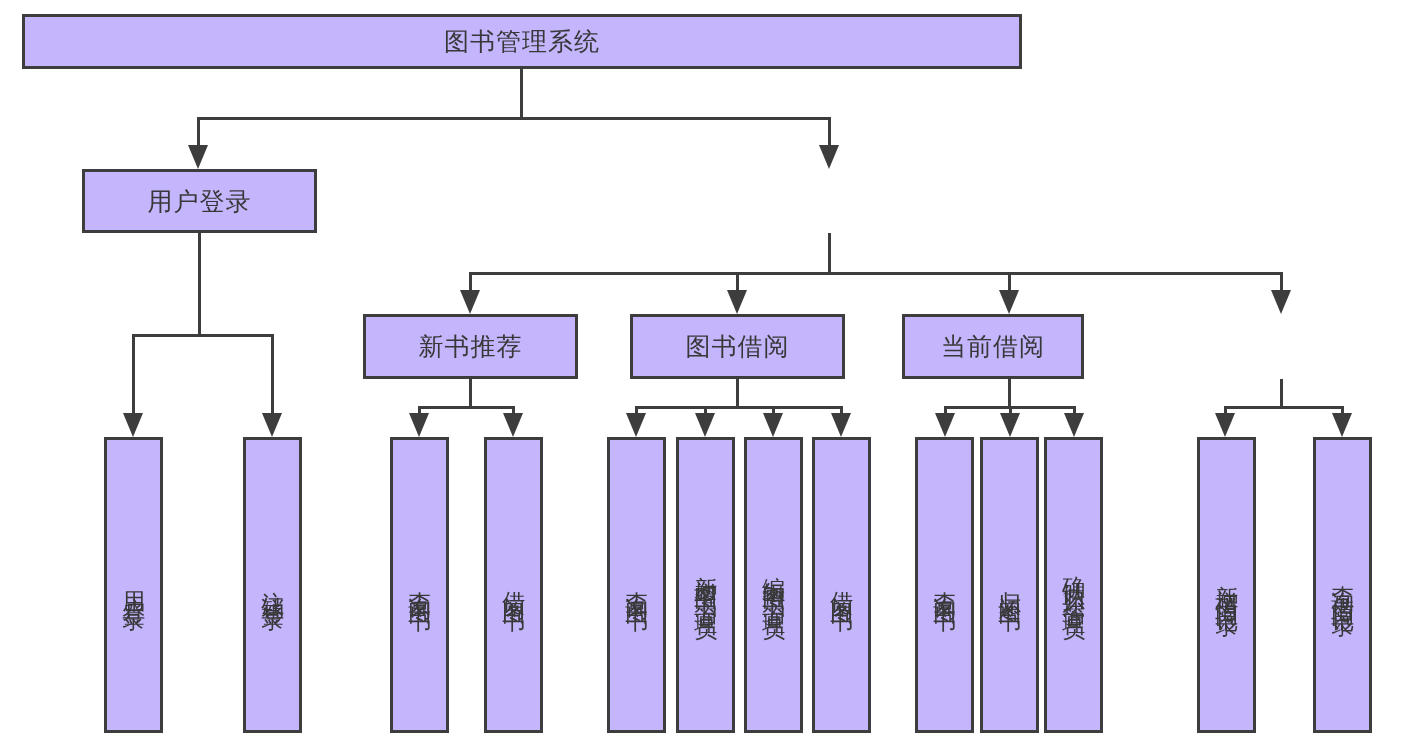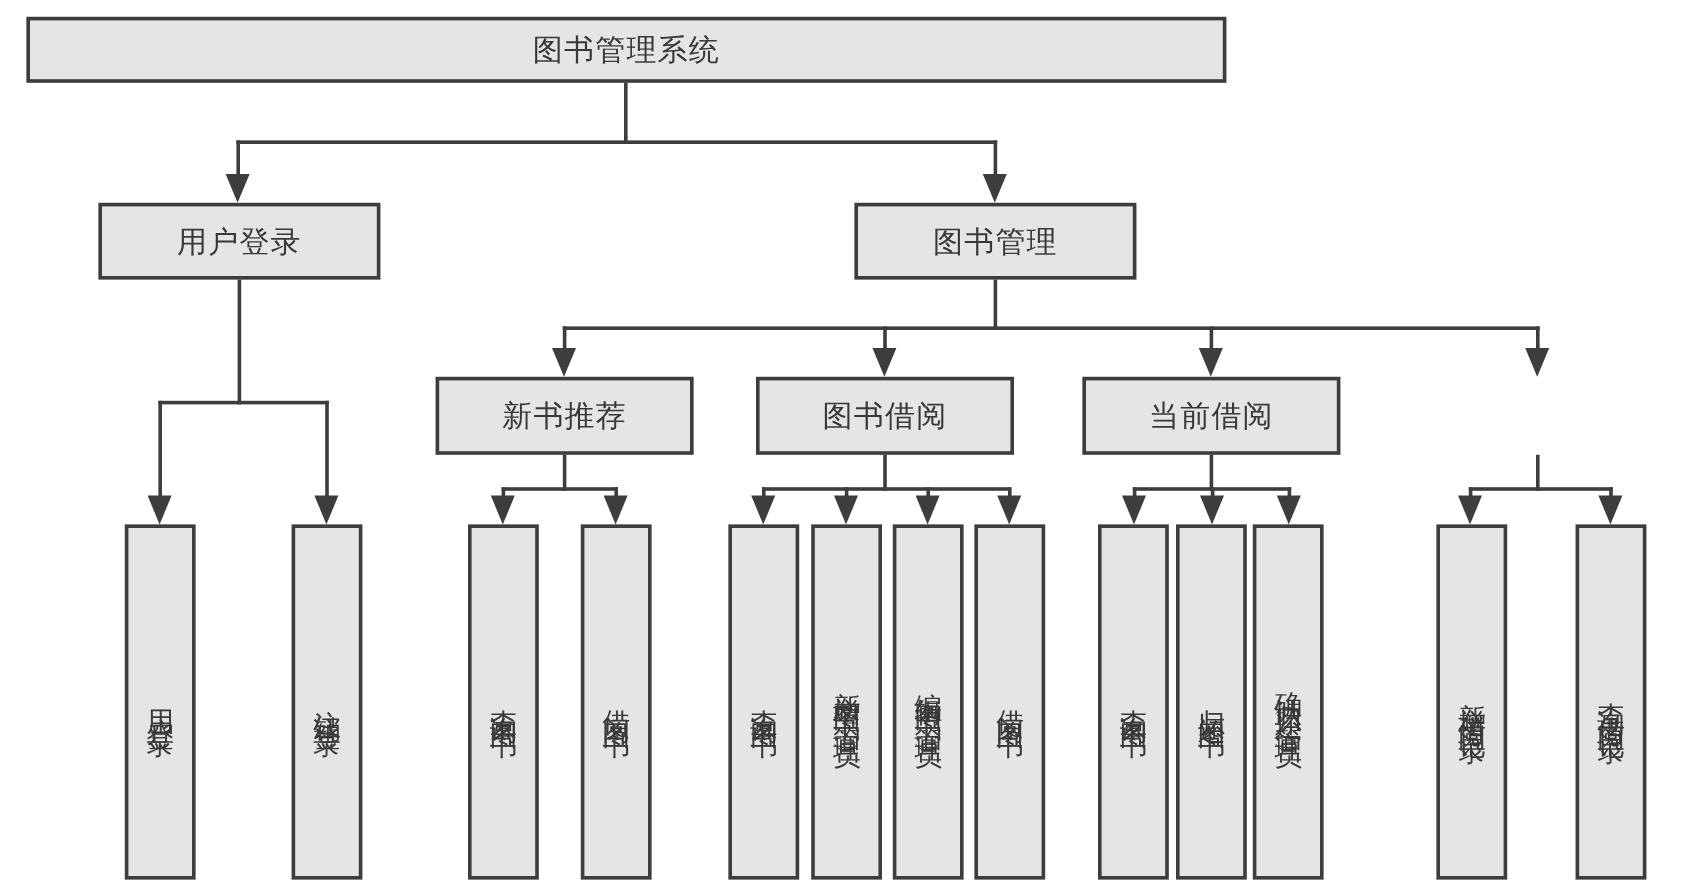--- a/index.html
+++ b/index.html
@@ -9,21 +9,21 @@
     height: 747px;
     background: #ffffff;
     font-family: "Liberation Sans", sans-serif;
     color: #383838;
     overflow: hidden;
   }
   .node {
     position: absolute;
     box-sizing: border-box;
     border: 3px solid #3d3d3d;
-    background: #e5e5e5;
+    background: #c4b5fd;
     display: flex;
     align-items: center;
     justify-content: center;
   }
   .hnode { font-size: 25px; letter-spacing: 1px; }
   .leaf span {
     writing-mode: vertical-rl;
     text-orientation: mixed;
     font-size: 23px;
     letter-spacing: 6px;
@@ -64,23 +64,20 @@
   <div class="hline" style="left:197px; top:117px; width:634px;"></div>
 
   <div class="vline" style="left:197px; top:117px; height:30px;"></div>
   <div class="ahead" style="left:188px; top:145px;"></div>
   <div class="vline" style="left:828px; top:117px; height:30px;"></div>
   <div class="ahead" style="left:819px; top:145px;"></div>
 
   <div class="node hnode" style="left:82px; top:169px; width:235px; height:64px;">
     <span>用户登录</span>
   </div>
-  <div class="node hnode" style="left:712px; top:169px; width:235px; height:64px;">
-    <span>图书管理</span>
-  </div>
 
   <div class="vline" style="left:198px; top:233px; height:104px;"></div>
   <div class="hline" style="left:132px; top:334px; width:142px;"></div>
   <div class="vline" style="left:132px; top:334px; height:81px;"></div>
   <div class="ahead" style="left:123px; top:413px;"></div>
   <div class="vline" style="left:271px; top:334px; height:81px;"></div>
   <div class="ahead" style="left:262px; top:413px;"></div>
 
   <div class="vline" style="left:828px; top:233px; height:42px;"></div>
   <div class="hline" style="left:469px; top:272px; width:814px;"></div>
@@ -92,21 +89,21 @@
   <div class="ahead" style="left:999px; top:290px;"></div>
   <div class="vline" style="left:1280px; top:272px; height:20px;"></div>
   <div class="ahead" style="left:1271px; top:290px;"></div>
 
   <div class="node hnode" style="left:630px; top:314px; width:215px; height:65px;">
     <span>图书借阅</span>
   </div>
   <div class="node hnode" style="left:363px; top:314px; width:215px; height:65px;">
     <span>新书推荐</span>
   </div>
-  <div class="node hnode" style="left:902px; top:314px; width:215px; height:65px;">
+  <div class="node hnode" style="left:902px; top:314px; width:182px; height:65px;">
     <span>当前借阅</span>
   </div>
 
   <div class="vline" style="left:469px; top:379px; height:30px;"></div>
   <div class="hline" style="left:418px; top:406px; width:97px;"></div>
   <div class="vline" style="left:418px; top:406px; height:10px;"></div>
   <div class="ahead" style="left:409px; top:413px;"></div>
   <div class="vline" style="left:512px; top:406px; height:10px;"></div>
   <div class="ahead" style="left:503px; top:413px;"></div>
 

